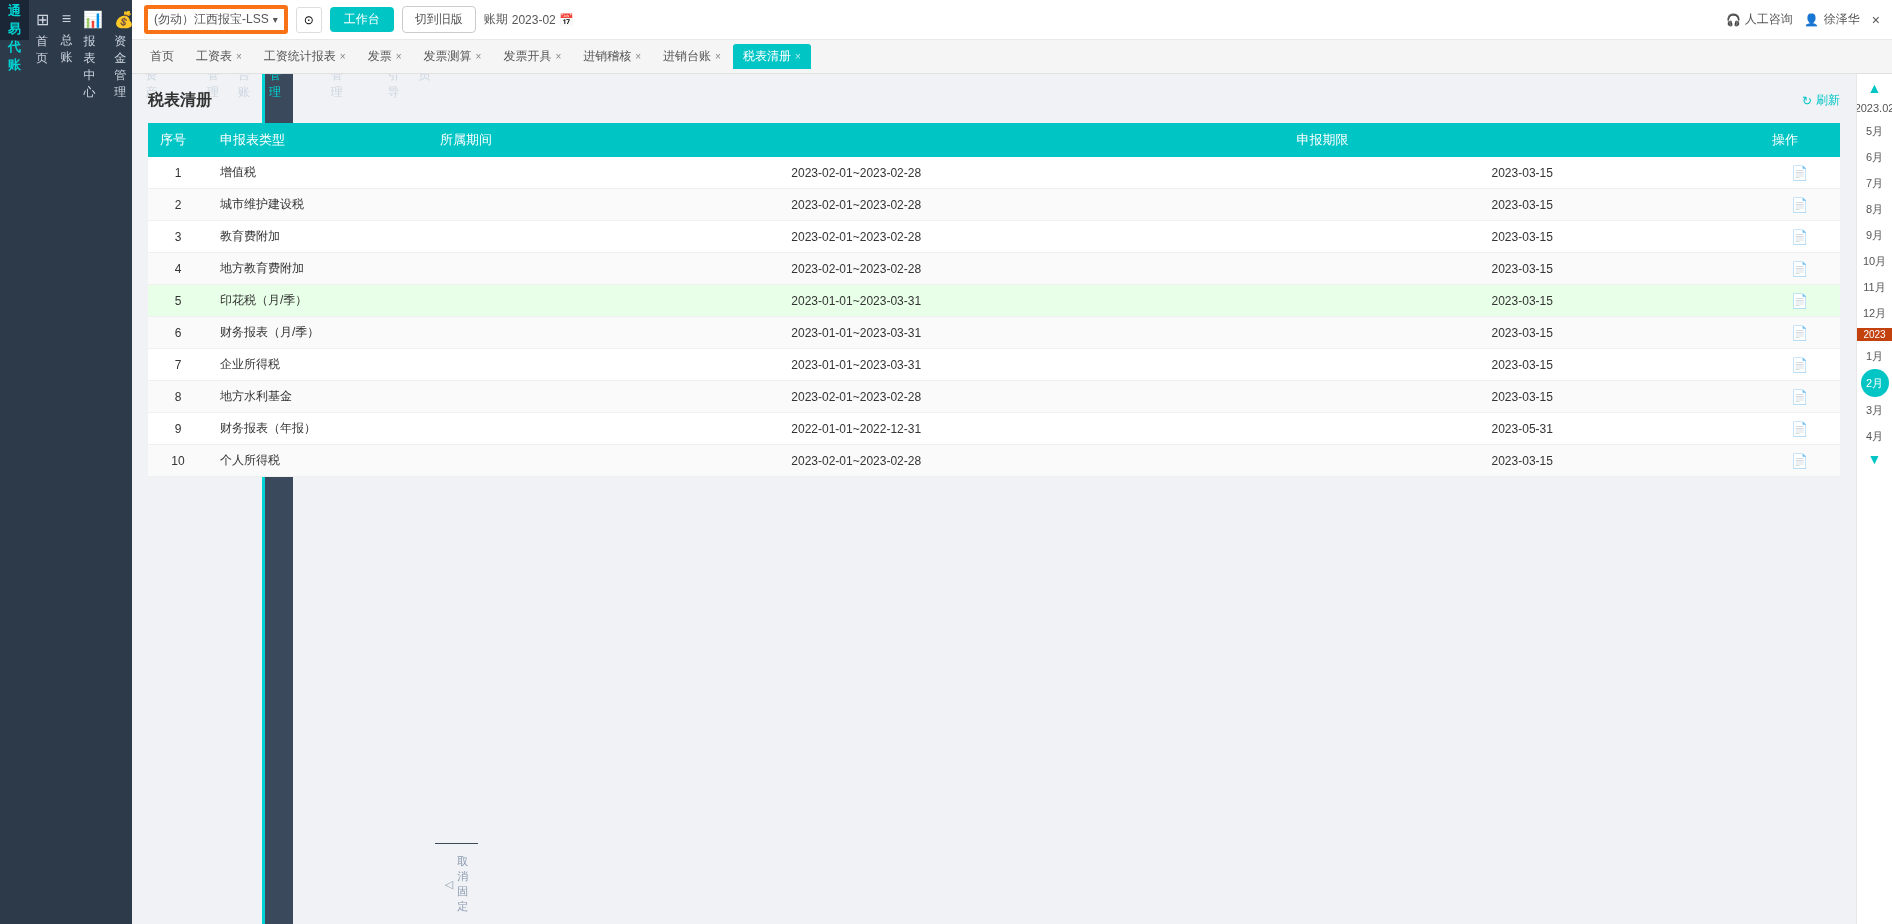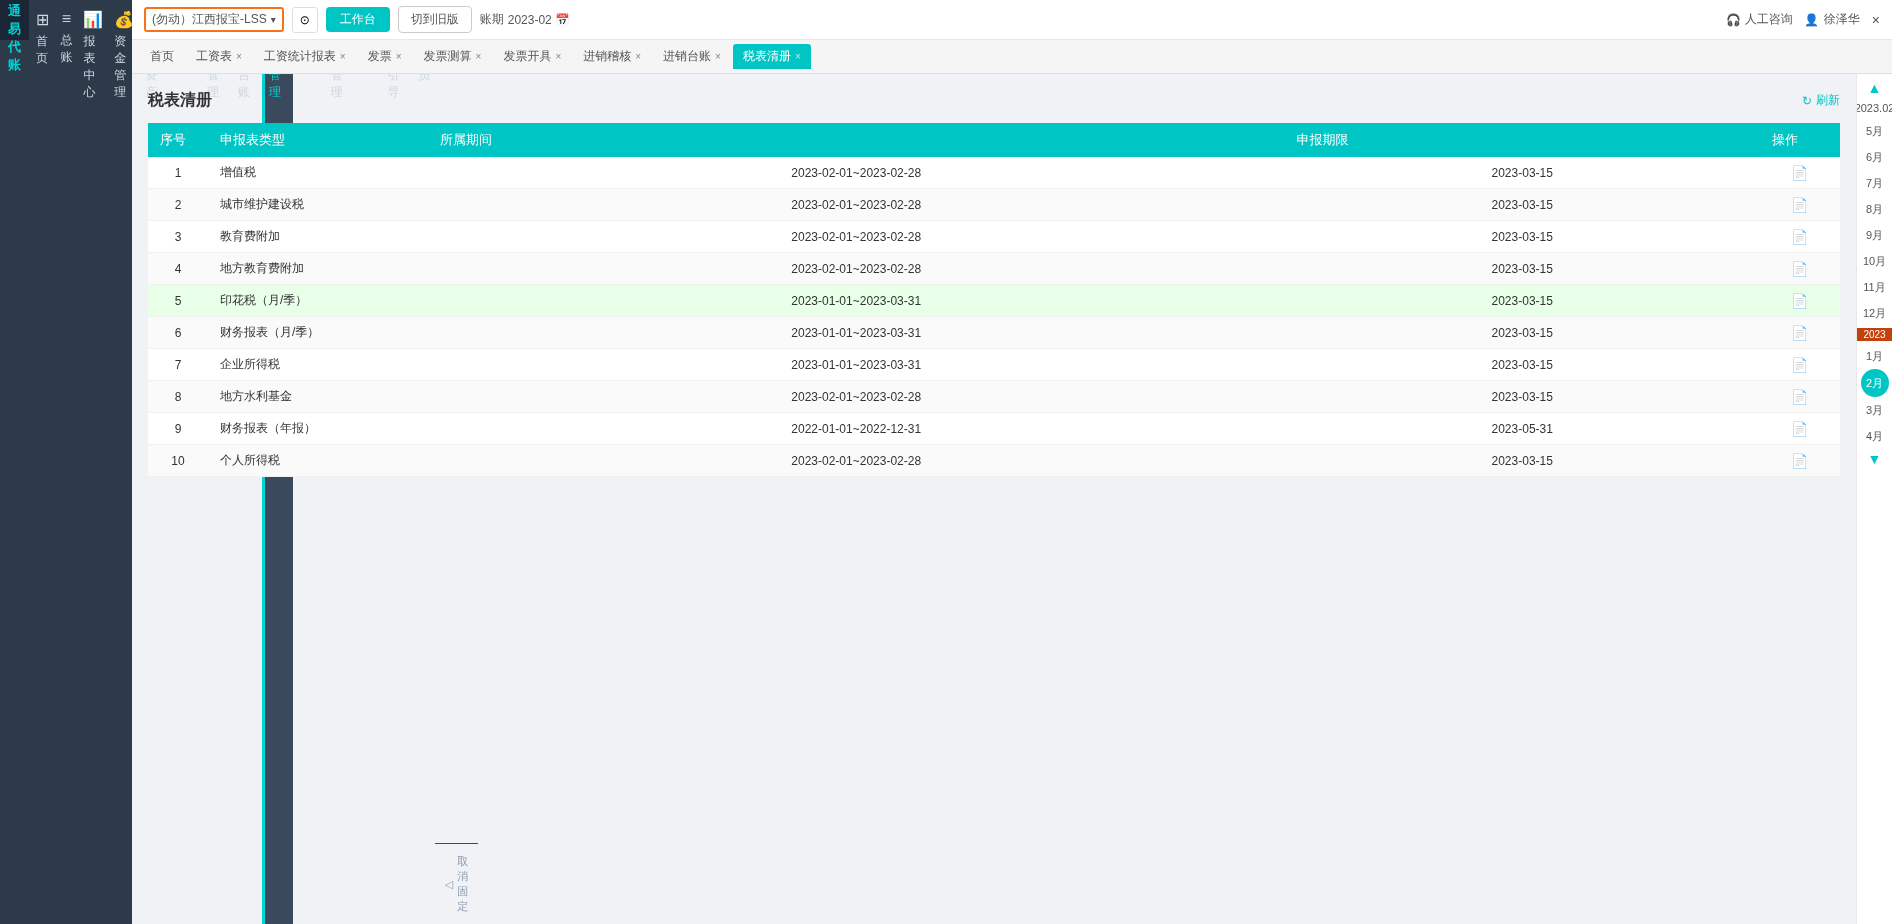--- a/index.html
+++ b/index.html
@@ -72,21 +72,21 @@
       flex-shrink: 0;
     }
     .company-select {
       display: flex;
       align-items: center;
       gap: 4px;
       font-size: 12px;
       color: #555;
       cursor: pointer;
       padding: 2px 6px;
-      border: 2px solid #f97316;
+      border: 4px solid #f97316;
       border-radius: 3px;
     }
     .company-select .chevron { font-size: 10px; }
     .icon-btn {
       width: 26px;
       height: 26px;
       border: 1px solid #ddd;
       border-radius: 3px;
       display: flex;
       align-items: center;

